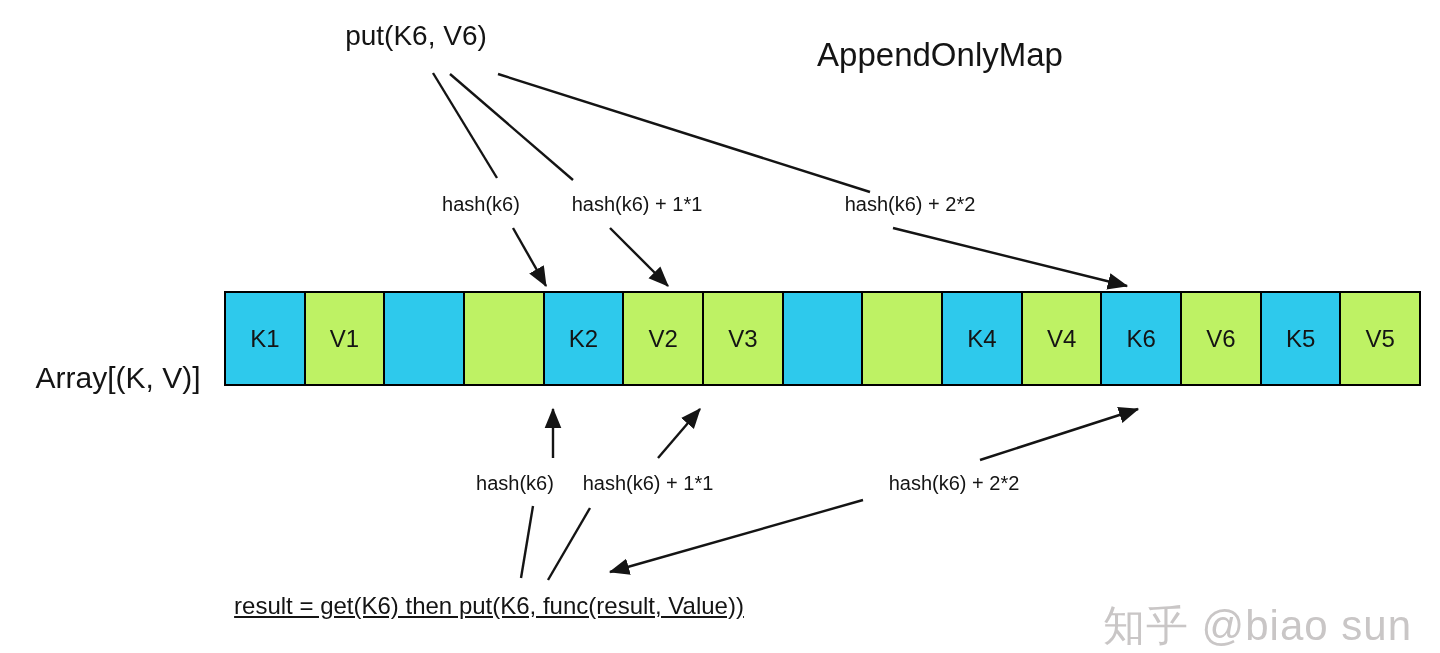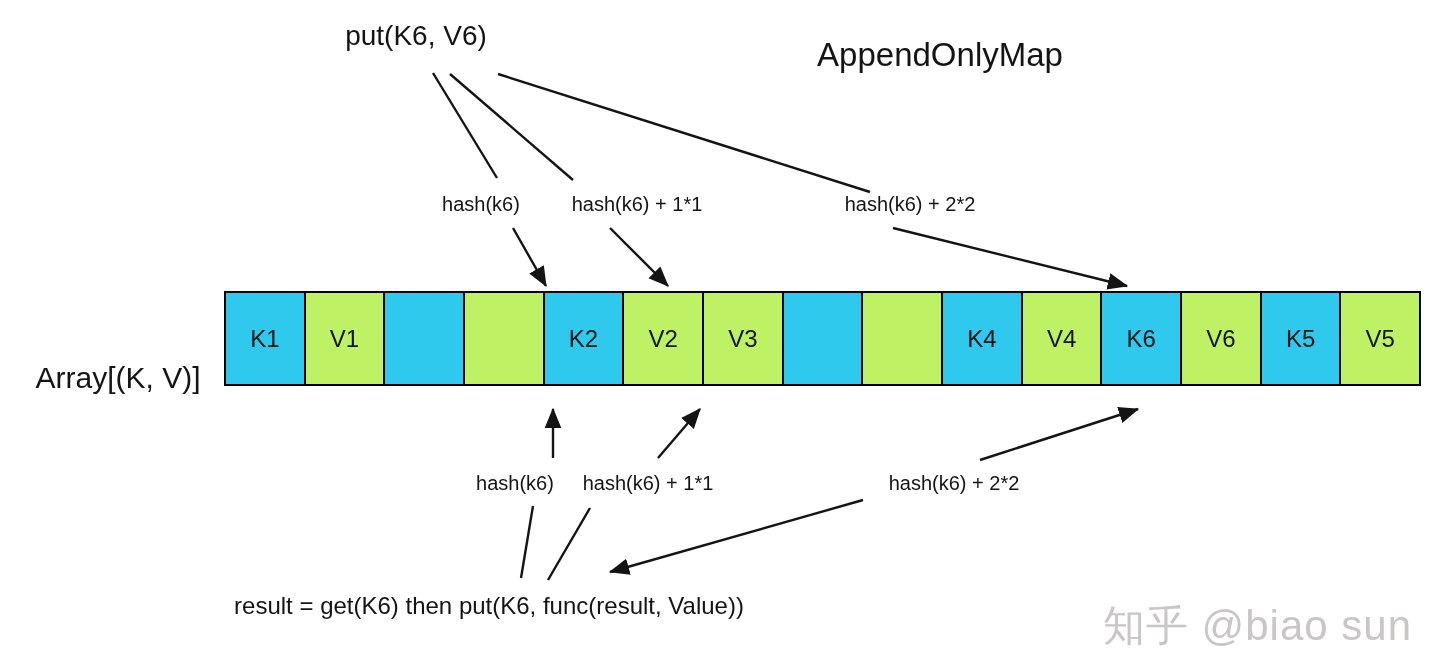--- a/index.html
+++ b/index.html
@@ -13,21 +13,21 @@
     font-family:"Liberation Sans", sans-serif;color:#141414;overflow:hidden;
   }
   .abs{position:absolute;white-space:nowrap;}
   .centered{transform:translateX(-50%);}
   .op-label{font-size:28px;top:20px;left:416px;}
   .map-title{font-size:33px;top:36px;left:928px;margin-left:12px;}
   .hash-label{font-size:20px;}
   .hash-top{top:193px;}
   .hash-bottom{top:472px;}
   .array-label{font-size:30px;top:331px;left:118px;margin-top:30px;}
-  .result-label{font-size:24px;top:592px;left:489px;}
+  .result-label{font-size:24px;top:592px;left:489px;text-decoration:underline;}
   .watermark{
     font-size:42px;top:598px;right:28px;color:var(--wm);
     text-shadow:1px 1px 0 #ffffff;letter-spacing:1px;
   }
   .array-row{
     position:absolute;left:224px;top:291px;width:1197px;height:95px;
     display:flex;border:2px solid #000;box-sizing:border-box;background:#bef264;
   }
   .cell{
     flex:1 1 0;border-right:2px solid #000;display:flex;

